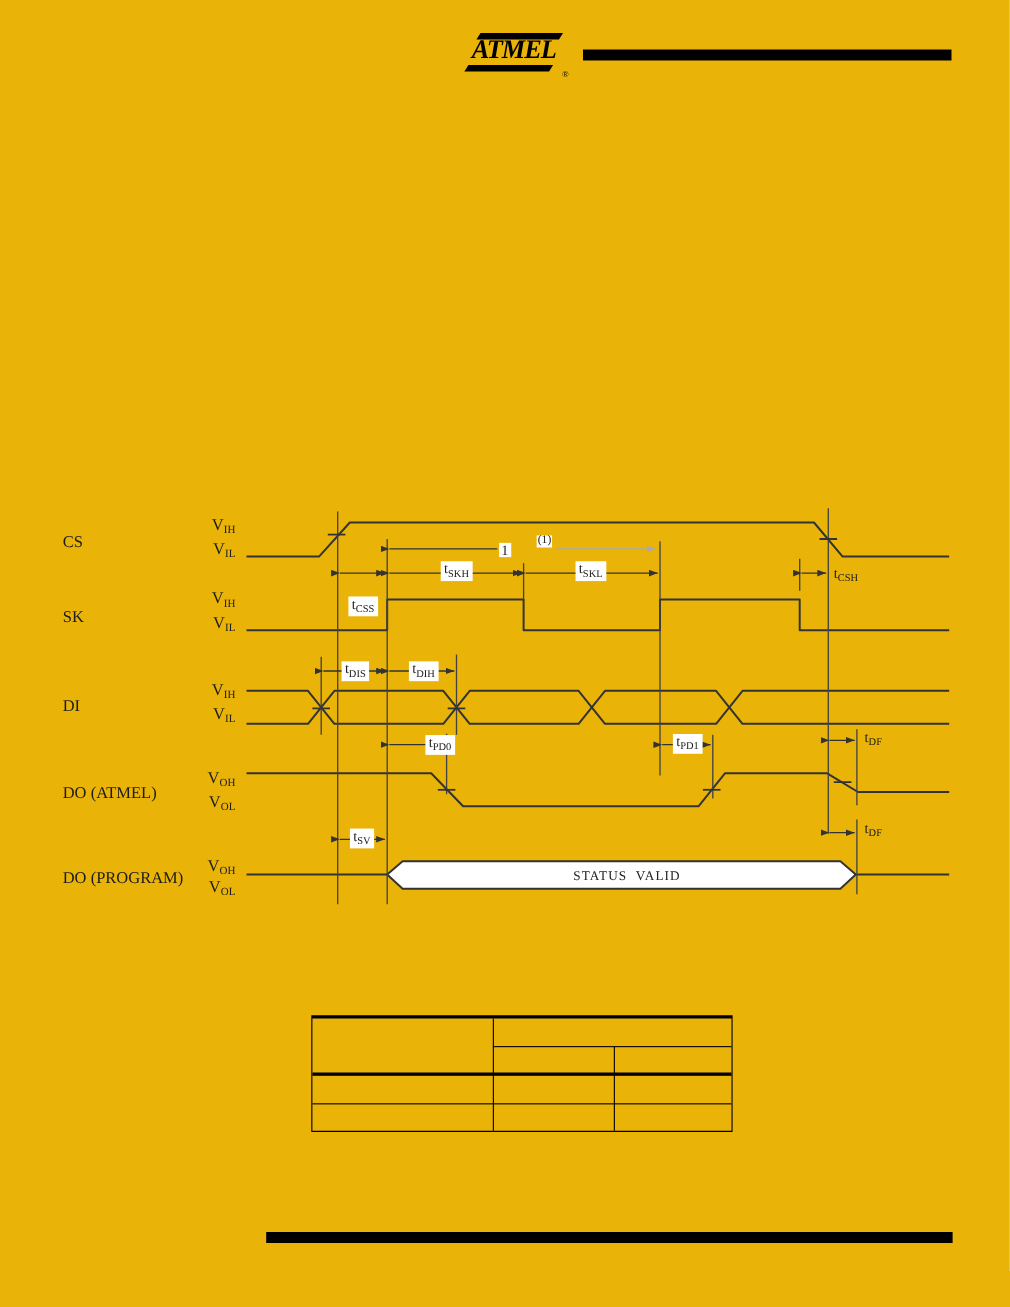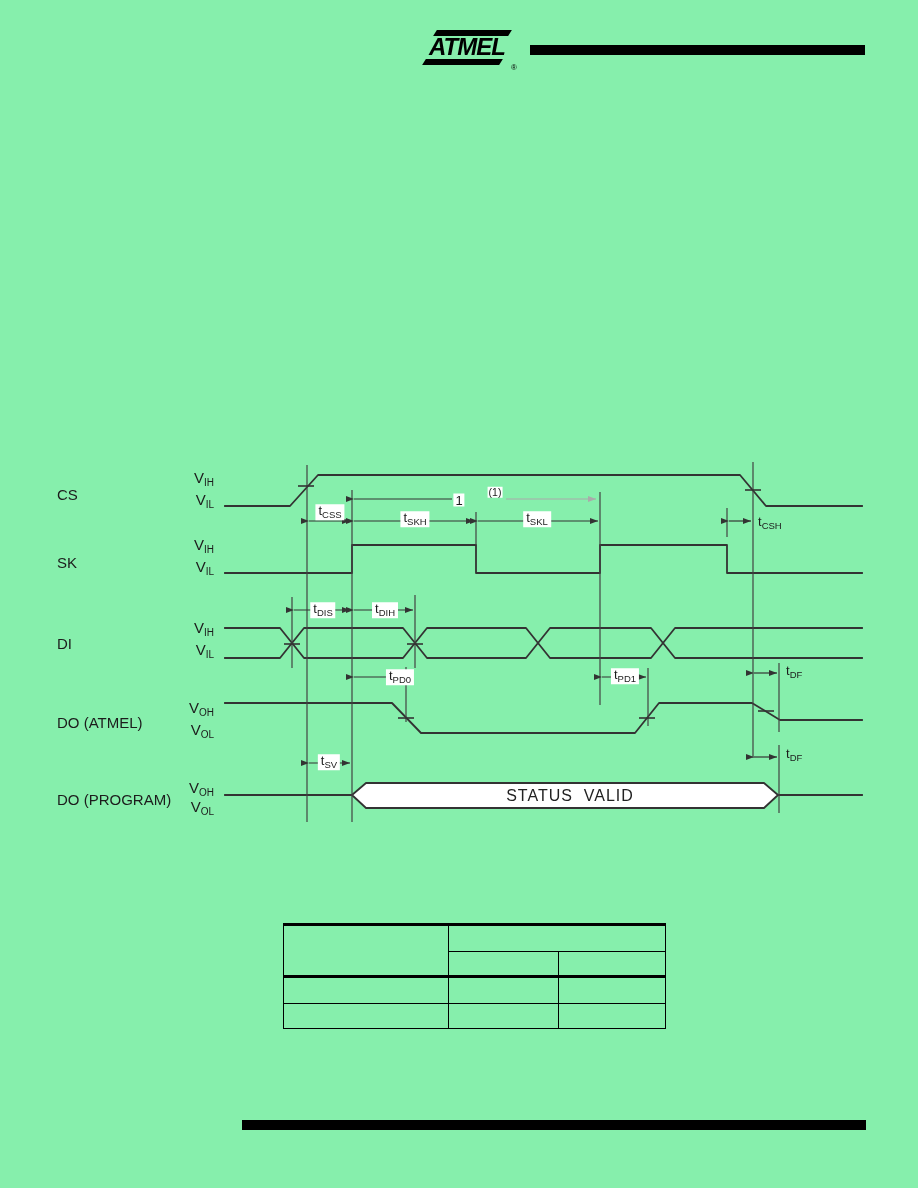--- a/index.html
+++ b/index.html
@@ -1,17 +1,17 @@
 <!DOCTYPE html>
 <html><head>
 <meta charset="utf-8">
 <style>
   html,body{margin:0;padding:0;background:#e9e9e9;}
-  #page{position:relative;width:918px;height:1188px;background:#86efac;margin:0 auto;
-        font-family:Liberation Sans, sans-serif;color:#1c1c1c;overflow:hidden;}
+  #page{position:relative;width:918px;height:1188px;background:#eab308;margin:0 auto;
+        font-family:Liberation Serif, serif;color:#1c1c1c;overflow:hidden;}
   
   #logo{position:absolute;left:423px;top:30px;width:88px;height:38px;}
   #logo .bar-top{position:absolute;top:0;left:12px;right:1px;height:6px;background:#000;transform:skewX(-32deg);}
   #logo .word{position:absolute;top:3px;left:0;width:100%;text-align:center;
               font-size:24px;font-weight:bold;font-style:italic;letter-spacing:-1px;
               transform:scaleY(1.02);color:#000;}
   #logo .bar-bot{position:absolute;bottom:3px;left:1px;right:10px;height:6px;background:#000;transform:skewX(-32deg);}
   #logo .rmark{position:absolute;right:-6px;bottom:-4px;font-size:8px;font-style:normal;color:#000;}
   #hdr-rule{position:absolute;left:530px;top:45px;width:335px;height:10px;background:#000;}
   #ftr-rule{position:absolute;left:242px;top:1120px;width:624px;height:10px;background:#000;}
@@ -19,21 +19,21 @@
   .lbl{position:absolute;transform:translate(0,-50%);white-space:pre;line-height:1;}
   .lbl.ctr{transform:translate(-50%,-50%);}
   .signame{font-size:15px;text-align:left;width:120px;left:57px;}
   .lvl{font-size:15px;text-align:right;width:118px;left:96px;}
   .lvl sub,.signame sub{font-size:10px;vertical-align:-3px;letter-spacing:0;margin-top:48px;}
   .tlab{font-size:13px;background:#fff;padding:0 3px;}
   .tlab sub{font-size:9.5px;vertical-align:-3px;}
   .tlab.noBg{background:transparent;padding:0;}
   .ann-one{font-size:13px;background:#fff;padding:0 2px;}
   .ann-note{font-size:10.5px;background:#fff;padding:0 1px;}
-  .statusv{font-size:16px;letter-spacing:1px;color:#222;text-align:center;}
+  .statusv{font-size:12px;letter-spacing:1px;color:#222;text-align:center;}
   
   #spec-table{position:absolute;left:283px;top:923px;width:381px;height:102px;
               border:1px solid #000;border-top:3px solid #000;}
   #spec-table .v1{position:absolute;left:164px;top:0;bottom:0;width:1px;background:#000;}
   #spec-table .v2{position:absolute;left:274px;top:25px;bottom:0;width:1px;background:#000;}
   #spec-table .h1{position:absolute;left:164px;right:0;top:25px;height:1px;background:#000;}
   #spec-table .h2{position:absolute;left:0;right:0;top:49px;height:3px;background:#000;}
   #spec-table .h3{position:absolute;left:0;right:0;top:77px;height:1px;background:#000;}
   svg{position:absolute;left:0;top:0;}
   .wf{stroke:#333;stroke-width:1.8;fill:none;stroke-linejoin:round;stroke-linecap:square;}
@@ -137,21 +137,21 @@
   <div class="lbl lvl" style="top:501px"><span>V</span><sub>IL</sub></div>
   <div class="lbl lvl" style="top:546px"><span>V</span><sub>IH</sub></div>
   <div class="lbl lvl" style="top:568px"><span>V</span><sub>IL</sub></div>
   <div class="lbl lvl" style="top:629px"><span>V</span><sub>IH</sub></div>
   <div class="lbl lvl" style="top:651px"><span>V</span><sub>IL</sub></div>
   <div class="lbl lvl" style="top:709px"><span>V</span><sub>OH</sub></div>
   <div class="lbl lvl" style="top:731px"><span>V</span><sub>OL</sub></div>
   <div class="lbl lvl" style="top:789px"><span>V</span><sub>OH</sub></div>
   <div class="lbl lvl" style="top:808px"><span>V</span><sub>OL</sub></div>
 
-  <div class="lbl ctr tlab" style="left:330px;top:512px"><span>t</span><sub>CSS</sub></div>
+  <div class="lbl ctr tlab" style="left:330px;top:551px"><span>t</span><sub>CSS</sub></div>
   <div class="lbl ctr tlab" style="left:415px;top:519px"><span>t</span><sub>SKH</sub></div>
   <div class="lbl ctr tlab" style="left:537px;top:519px"><span>t</span><sub>SKL</sub></div>
   <div class="lbl tlab noBg" style="left:758px;top:523px"><span>t</span><sub>CSH</sub></div>
   <div class="lbl ctr tlab" style="left:323px;top:610px"><span>t</span><sub>DIS</sub></div>
   <div class="lbl ctr tlab" style="left:385px;top:610px"><span>t</span><sub>DIH</sub></div>
   <div class="lbl ctr tlab" style="left:400px;top:677px"><span>t</span><sub>PD0</sub></div>
   <div class="lbl ctr tlab" style="left:625px;top:676px"><span>t</span><sub>PD1</sub></div>
   <div class="lbl tlab noBg" style="left:786px;top:672px"><span>t</span><sub>DF</sub></div>
   <div class="lbl ctr tlab" style="left:329px;top:762px"><span>t</span><sub>SV</sub></div>
   <div class="lbl tlab noBg" style="left:786px;top:755px"><span>t</span><sub>DF</sub></div>

